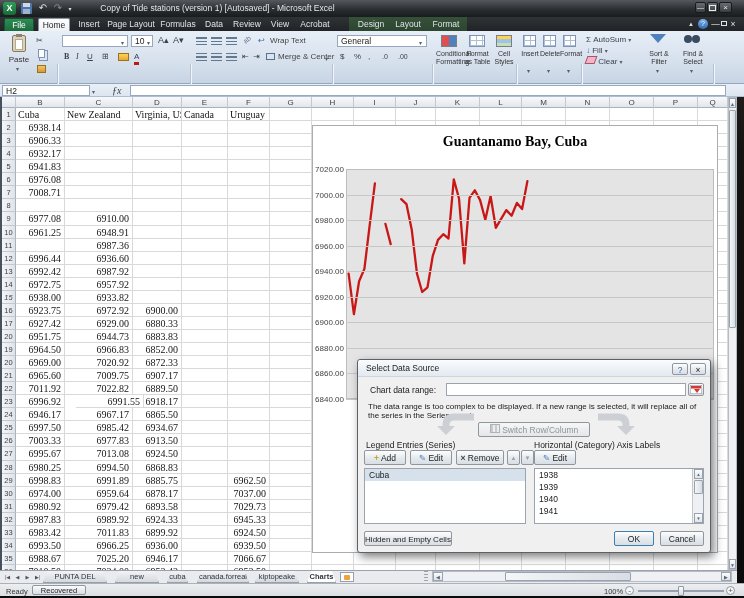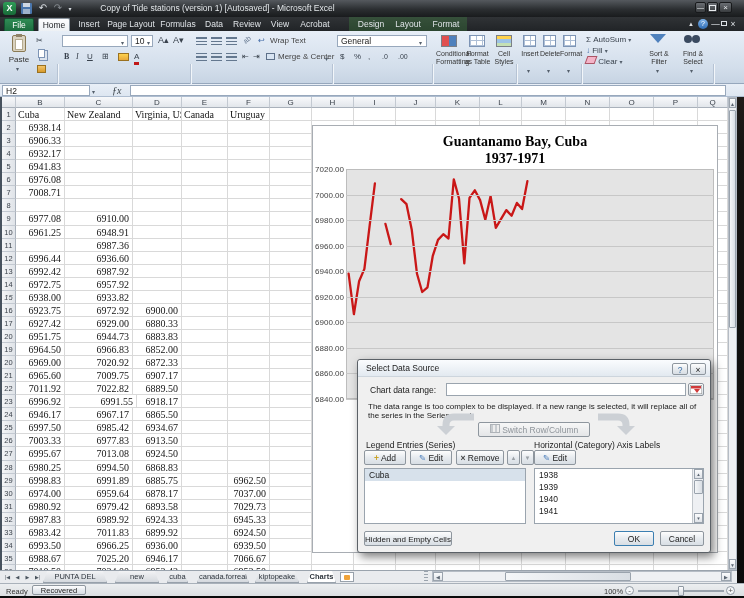--- a/index.html
+++ b/index.html
@@ -641,21 +641,21 @@
     <div class="a cell" style="left: 394px; top: 274.197px; width: 40px; height: 13.057px; line-height: 13.057px;"></div>
     <div class="a cell" style="left: 434px; top: 274.197px; width: 44px; height: 13.057px; line-height: 13.057px;"></div>
     <div class="a cell" style="left: 478px; top: 274.197px; width: 42px; height: 13.057px; line-height: 13.057px;"></div>
     <div class="a cell" style="left: 520px; top: 274.197px; width: 44px; height: 13.057px; line-height: 13.057px;"></div>
     <div class="a cell" style="left: 564px; top: 274.197px; width: 44px; height: 13.057px; line-height: 13.057px;"></div>
     <div class="a cell" style="left: 608px; top: 274.197px; width: 44px; height: 13.057px; line-height: 13.057px;"></div>
     <div class="a cell" style="left: 652px; top: 274.197px; width: 44px; height: 13.057px; line-height: 13.057px;"></div>
     <div class="a cell" style="left: 696px; top: 274.197px; width: 30px; height: 13.057px; line-height: 13.057px;"></div>
     <div class="a rowhead" style="left: 0px; top: 287.254px; width: 14px; height: 13.057px; line-height: 13.057px;">23</div>
     <div class="a cell num" style="left: 14px; top: 287.254px; width: 49px; height: 13.057px; line-height: 13.057px;">6996.92</div>
-    <div class="a cell num" style="left: 67px; top: 287.254px; width: 68px; height: 13.057px; line-height: 13.057px; text-align: right;">6991.55</div>
+    <div class="a cell num" style="left: 74px; top: 287.254px; width: 68px; height: 13.057px; line-height: 13.057px; text-align: right;">6991.55</div>
     <div class="a cell num" style="left: 131px; top: 287.254px; width: 49px; height: 13.057px; line-height: 13.057px;">6918.17</div>
     <div class="a cell num" style="left: 180px; top: 287.254px; width: 46px; height: 13.057px; line-height: 13.057px;"></div>
     <div class="a cell num" style="left: 226px; top: 287.254px; width: 42px; height: 13.057px; line-height: 13.057px;"></div>
     <div class="a cell" style="left: 268px; top: 287.254px; width: 42px; height: 13.057px; line-height: 13.057px;"></div>
     <div class="a cell" style="left: 310px; top: 287.254px; width: 42px; height: 13.057px; line-height: 13.057px;"></div>
     <div class="a cell" style="left: 352px; top: 287.254px; width: 42px; height: 13.057px; line-height: 13.057px;"></div>
     <div class="a cell" style="left: 394px; top: 287.254px; width: 40px; height: 13.057px; line-height: 13.057px;"></div>
     <div class="a cell" style="left: 434px; top: 287.254px; width: 44px; height: 13.057px; line-height: 13.057px;"></div>
     <div class="a cell" style="left: 478px; top: 287.254px; width: 42px; height: 13.057px; line-height: 13.057px;"></div>
     <div class="a cell" style="left: 520px; top: 287.254px; width: 44px; height: 13.057px; line-height: 13.057px;"></div>
@@ -887,21 +887,20 @@
   </div>
 
 <div class="a sb-track" style="left:728px;top:97px;width:9px;height:473px;z-index:2">
   <div class="a sb-btn" style="left:0;top:0;width:7px;height:10px;line-height:10px">▲</div>
   <div class="a sb-thumb" style="left:0;top:12px;width:7px;height:218px"></div>
   <div class="a sb-btn" style="left:0;top:461px;width:7px;height:10px;line-height:10px">▼</div>
 </div>
 
 <div class="a" id="chart">
   <div class="a" id="chart-title">Guantanamo Bay, Cuba</div>
-  <div class="a" id="chart-subtitle">1937-1971</div>
   <div class="a" id="plot" style="left:33px;top:43px;width:368px;height:230px;background:#e4e4e4;border:1px solid #bdbdbd"></div>
   <div class="a" id="yticks">
       <div class="a ytick" style="left: 0px; top: 39px;">7020.00</div>
       <div class="a ytick" style="left: 0px; top: 64.5556px;">7000.00</div>
       <div class="a ytick" style="left: 0px; top: 90.1111px;">6980.00</div>
       <div class="a ytick" style="left: 0px; top: 115.667px;">6960.00</div>
       <div class="a ytick" style="left: 0px; top: 141.222px;">6940.00</div>
       <div class="a ytick" style="left: 0px; top: 166.778px;">6920.00</div>
       <div class="a ytick" style="left: 0px; top: 192.333px;">6900.00</div>
       <div class="a ytick" style="left: 0px; top: 217.889px;">6880.00</div>

